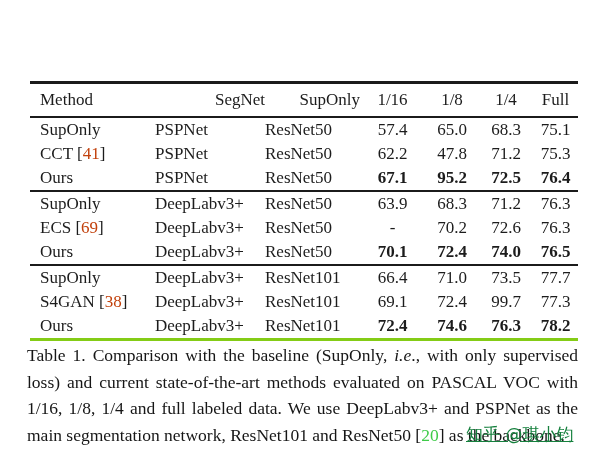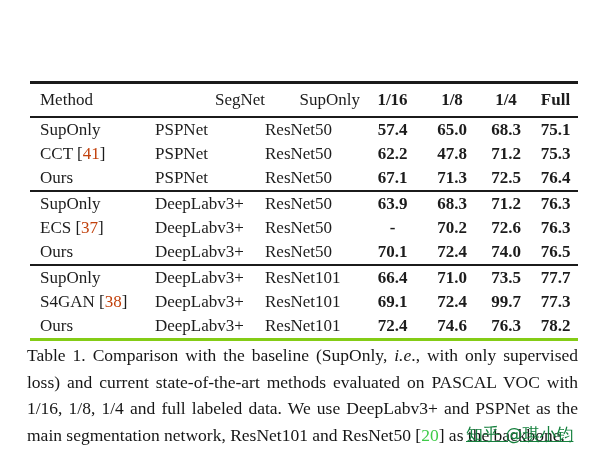--- a/index.html
+++ b/index.html
@@ -28,21 +28,21 @@
     border-bottom: 2px solid #1b1b1b;
     padding: 0;
     vertical-align: middle;
   }
   .paper-table td {
     padding: 0;
     height: 24px;
     vertical-align: middle;
     white-space: nowrap;
   }
-  .paper-table .num { text-align: center; font-weight: bold; }
+  .paper-table .num { text-align: center; }
   .paper-table .first { padding-left: 10px; text-align: left; }
   .paper-table tr.section-start td { border-top: 2px solid #1b1b1b; }
   .paper-table td.bold { font-weight: bold; }
   .cite { color: #c2410c; }
   .caption {
     position: absolute;
     left: 27px; top: 342px;
     width: 551px;
     font-size: 17.5px;
     line-height: 26.5px;
@@ -102,35 +102,35 @@
         <td class="num">62.2</td>
         <td class="num">47.8</td>
         <td class="num">71.2</td>
         <td class="num">75.3</td>
       </tr>
       <tr>
         <td class="first"><span>Ours</span></td>
         <td>PSPNet</td>
         <td>ResNet50</td>
         <td class="num bold">67.1</td>
-        <td class="num bold">71.3</td>
+        <td class="num bold">95.2</td>
         <td class="num bold">72.5</td>
         <td class="num bold">76.4</td>
       </tr>
       <tr class="section-start">
         <td class="first"><span>SupOnly</span></td>
         <td>DeepLabv3+</td>
         <td>ResNet50</td>
         <td class="num">63.9</td>
         <td class="num">68.3</td>
         <td class="num">71.2</td>
         <td class="num">76.3</td>
       </tr>
       <tr>
-        <td class="first"><span>ECS</span> [<span class="cite">37</span>]</td>
+        <td class="first"><span>ECS</span> [<span class="cite">69</span>]</td>
         <td>DeepLabv3+</td>
         <td>ResNet50</td>
         <td class="num">-</td>
         <td class="num">70.2</td>
         <td class="num">72.6</td>
         <td class="num">76.3</td>
       </tr>
       <tr>
         <td class="first"><span>Ours</span></td>
         <td>DeepLabv3+</td>

